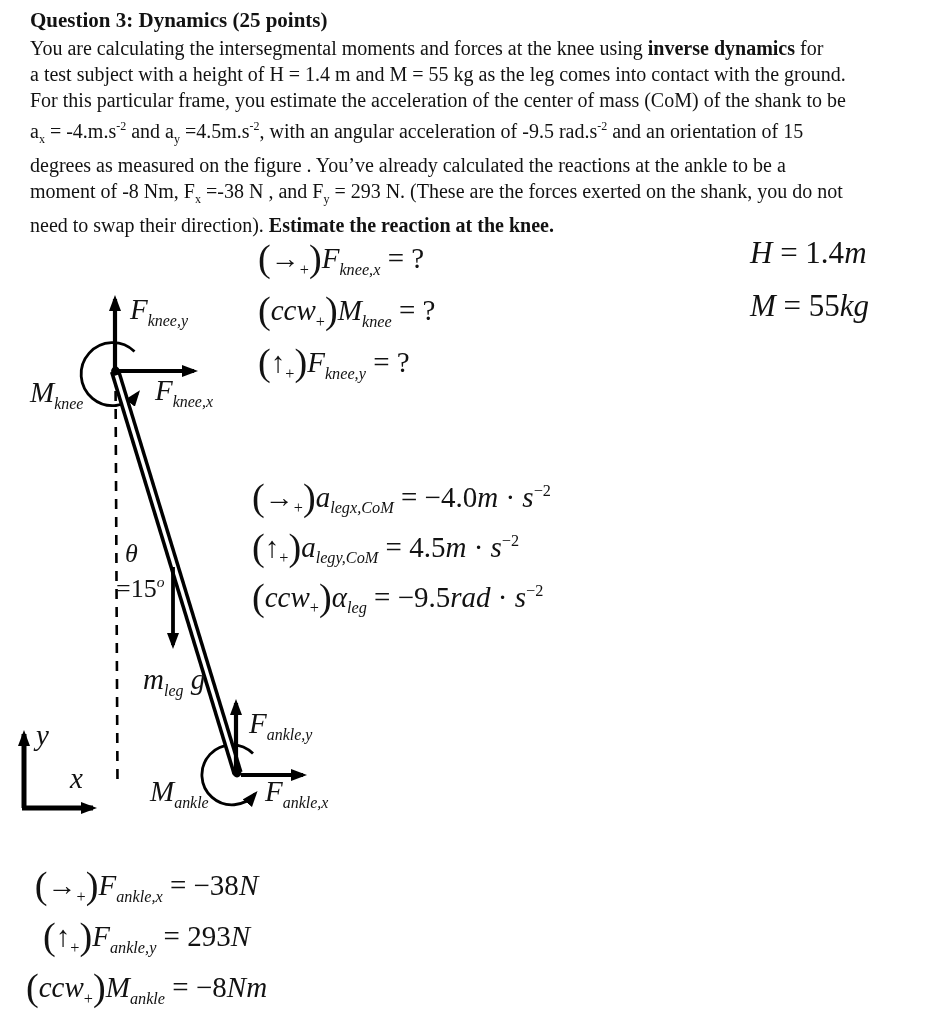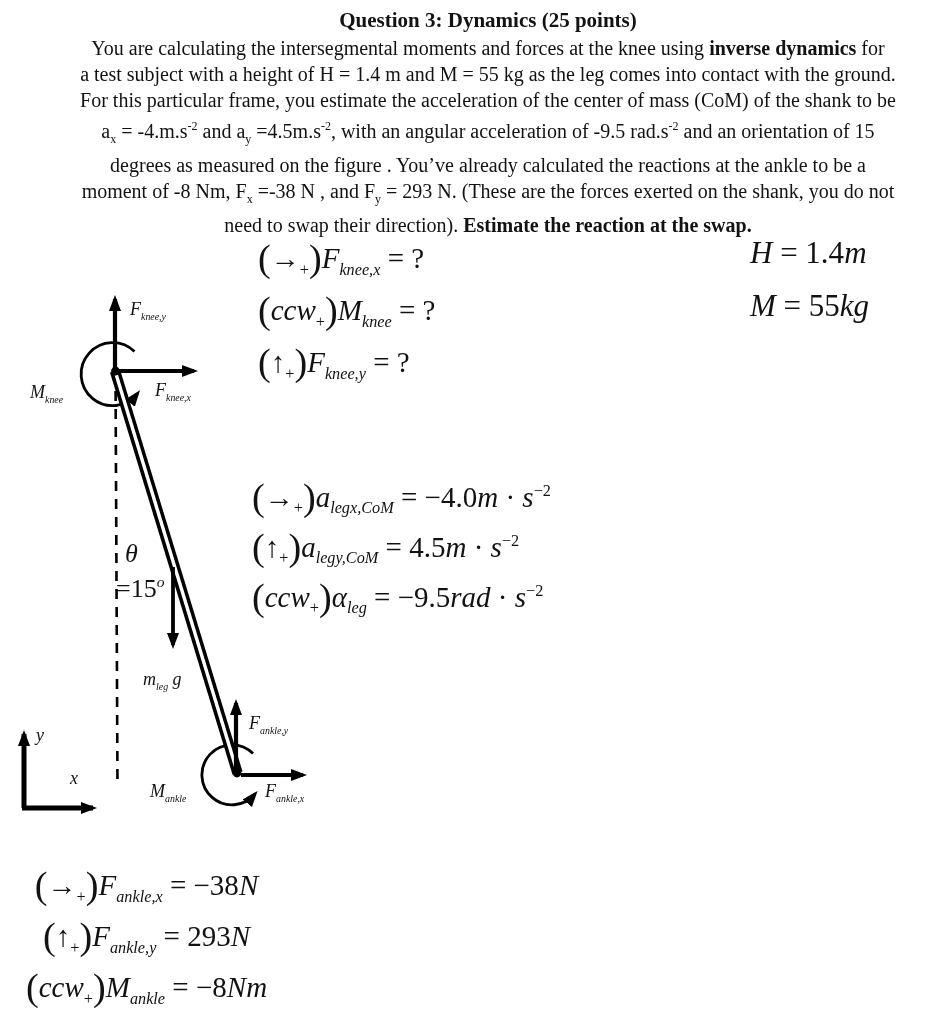--- a/index.html
+++ b/index.html
@@ -3,42 +3,42 @@
 <meta charset="utf-8">
 <style>
   html,body{margin:0;padding:0;}
   body{
     width:950px;height:1024px;position:relative;overflow:hidden;
     background:#ffffff;color:#121212;
     font-family:"Liberation Serif","DejaVu Serif",serif;
   }
   .abs{position:absolute;}
   
-  .intro{left:30px;top:6px;width:916px;text-align:center;}
+  .intro{left:30px;top:6px;width:916px;}
   .q-title{font-weight:bold;font-size:21px;line-height:29px;}
   .intro .mline{font-size:20px;line-height:26px;white-space:nowrap;}
   .b{font-weight:bold;}
   .i{font-style:italic;}
   .sb{font-size:.6em;vertical-align:sub;}
   .sp{font-size:.6em;vertical-align:super;}
   
   .eqs .mline{white-space:nowrap;}
   .eqs .paren{font-size:1.32em;vertical-align:-0.08em;}
   .eqs .sb{font-size:.56em;vertical-align:sub;}
   .eqs .sp{font-size:.56em;vertical-align:super;}
   .knee-eqs{left:228px;top:232px;font-size:29px;margin-left:30px;}
   .knee-eqs .mline{height:52px;line-height:52px;}
   .constants{left:726px;top:226px;font-size:31px;margin-left:24px;}
   .constants .mline{height:53px;line-height:53px;}
   .accel-eqs{left:252px;top:466px;font-size:29px;}
   .accel-eqs .mline{height:50px;line-height:50px;}
   .ankle-eqs{left:26px;top:860px;font-size:29px;}
   .ankle-eqs .mline{height:51px;line-height:51px;text-align:center;}
   
-  .dlabel{position:absolute;font-size:18px;line-height:31px;white-space:nowrap;}
+  .dlabel{position:absolute;font-size:29px;line-height:31px;white-space:nowrap;}
   .dlabel .sb{font-size:.55em;vertical-align:sub;}
   .dlabel .sp{font-size:.6em;vertical-align:super;}
   .dlabel-small{font-size:26px;}
   
   svg.diagram{left:0;top:0;}
   svg .stroke{stroke:#000;fill:none;}
 </style>
 </head>
 <body>
 
@@ -73,21 +73,21 @@
 
 <div class="abs intro">
   <div class="q-title">Question 3: Dynamics (25 points)</div>
   <div>
       <div class="mline"><span class="">You are calculating the intersegmental moments and forces at the knee using </span><span class="b">inverse dynamics</span><span class=""> for</span></div>
       <div class="mline"><span class="">a test subject with a height of H = 1.4 m and M = 55 kg as the leg comes into contact with the ground.</span></div>
       <div class="mline"><span class="">For this particular frame, you estimate the acceleration of the center of mass (CoM) of the shank to be</span></div>
       <div class="mline"><span class="">a</span><span class="sb">x</span><span class=""> = -4.m.s</span><span class="sp">-2</span><span class=""> and a</span><span class="sb">y</span><span class=""> =4.5m.s</span><span class="sp">-2</span><span class="">, with an angular acceleration of -9.5 rad.s</span><span class="sp">-2</span><span class=""> and an orientation of 15</span></div>
       <div class="mline"><span class="">degrees as measured on the figure . You’ve already calculated the reactions at the ankle to be a</span></div>
       <div class="mline"><span class="">moment of -8 Nm, F</span><span class="sb">x</span><span class=""> =-38 N , and F</span><span class="sb">y</span><span class=""> = 293 N. (These are the forces exerted on the shank, you do not</span></div>
-      <div class="mline"><span class="">need to swap their direction). </span><span class="b">Estimate the reaction at the swap.</span></div>
+      <div class="mline"><span class="">need to swap their direction). </span><span class="b">Estimate the reaction at the knee.</span></div>
     </div>
 </div>
 
 <div class="abs eqs knee-eqs">
     <div class="mline"><span class="paren">(</span><span class="">→</span><span class="sb">+</span><span class="paren">)</span><span class="i">F</span><span class="sb i">knee,x</span><span class=""> = ?</span></div>
     <div class="mline"><span class="paren">(</span><span class="i">ccw</span><span class="sb">+</span><span class="paren">)</span><span class="i">M</span><span class="sb i">knee</span><span class=""> = ?</span></div>
     <div class="mline"><span class="paren">(</span><span class="">↑</span><span class="sb">+</span><span class="paren">)</span><span class="i">F</span><span class="sb i">knee,y</span><span class=""> = ?</span></div>
   </div>
 <div class="abs eqs constants">
     <div class="mline"><span class="i">H</span><span class=""> = 1.4</span><span class="i">m</span></div>

